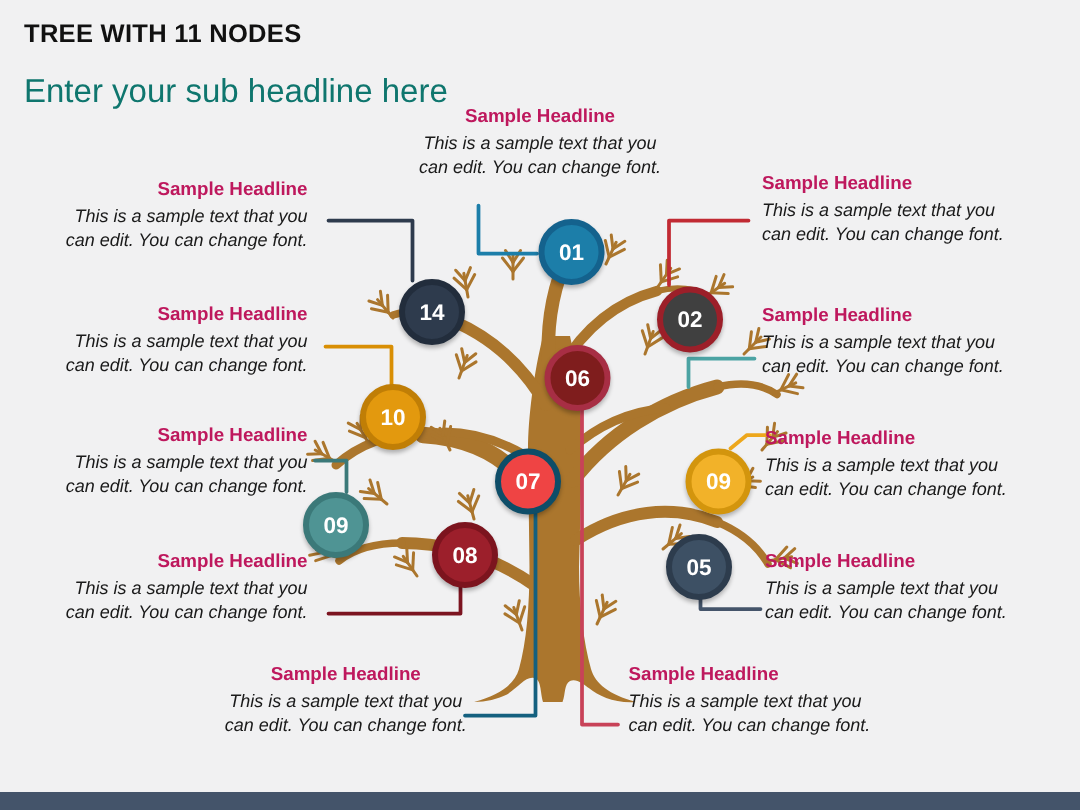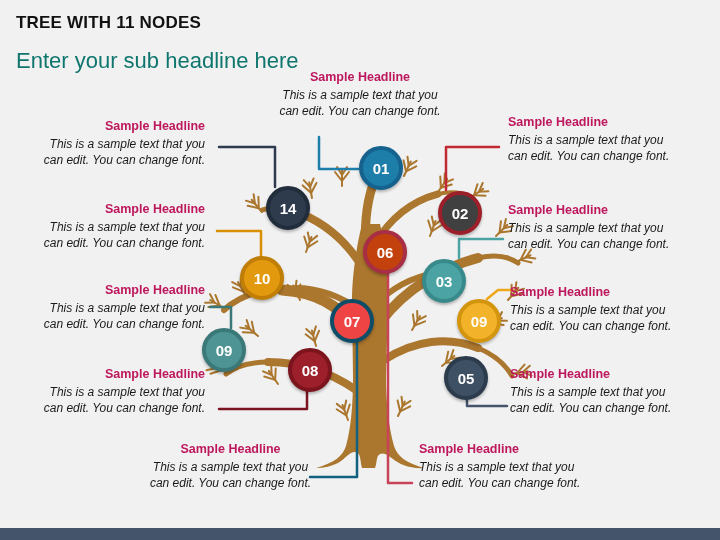--- a/index.html
+++ b/index.html
@@ -135,30 +135,27 @@
       <polyline points="219,147 275,147 275,187" stroke="#2e3b4d"></polyline>
     </g>
   </svg>
 
   <div class="node" style="left: 381px; top: 168px; background-color: rgb(28, 126, 169); border-color: rgb(20, 98, 141);" title="01">
     <span>01</span>
     </div>
   <div class="node" style="left: 460px; top: 213px; background-color: #404040; border-color: rgb(156, 31, 41);" title="02">
     <span>02</span>
     </div>
-  <div class="node" style="left: 444px; top: 281px; background-color: rgb(75, 163, 163); border-color: rgb(56, 138, 138);" title="03">
-    <span>03</span>
-    </div>
   <div class="node" style="left: 479px; top: 321px; background-color: rgb(242, 178, 41); border-color: rgb(211, 149, 13);" title="04">
     <span>09</span>
     </div>
   <div class="node" style="left: 466px; top: 378px; background-color: rgb(61, 80, 100); border-color: rgb(45, 60, 77);" title="05">
     <span>05</span>
     </div>
-  <div class="node" style="left: 385px; top: 252px; background-color: #c2410c; border-color: rgb(167, 46, 68);" title="06">
+  <div class="node" style="left: 385px; top: 252px; background-color: #7f1d1d; border-color: rgb(167, 46, 68);" title="06">
     <span>06</span>
     </div>
   <div class="node" style="left: 352px; top: 321px; background-color: #ef4444; border-color: rgb(14, 77, 104); text-align: right;" title="07">
     <span>07</span>
     </div>
   <div class="node" style="left: 310px; top: 370px; background-color: rgb(156, 31, 43); border-color: rgb(124, 20, 30);" title="08">
     <span>08</span>
     </div>
   <div class="node" style="left: 224px; top: 350px; background-color: rgb(79, 148, 148); border-color: rgb(59, 121, 121);" title="09">
     <span>09</span>

